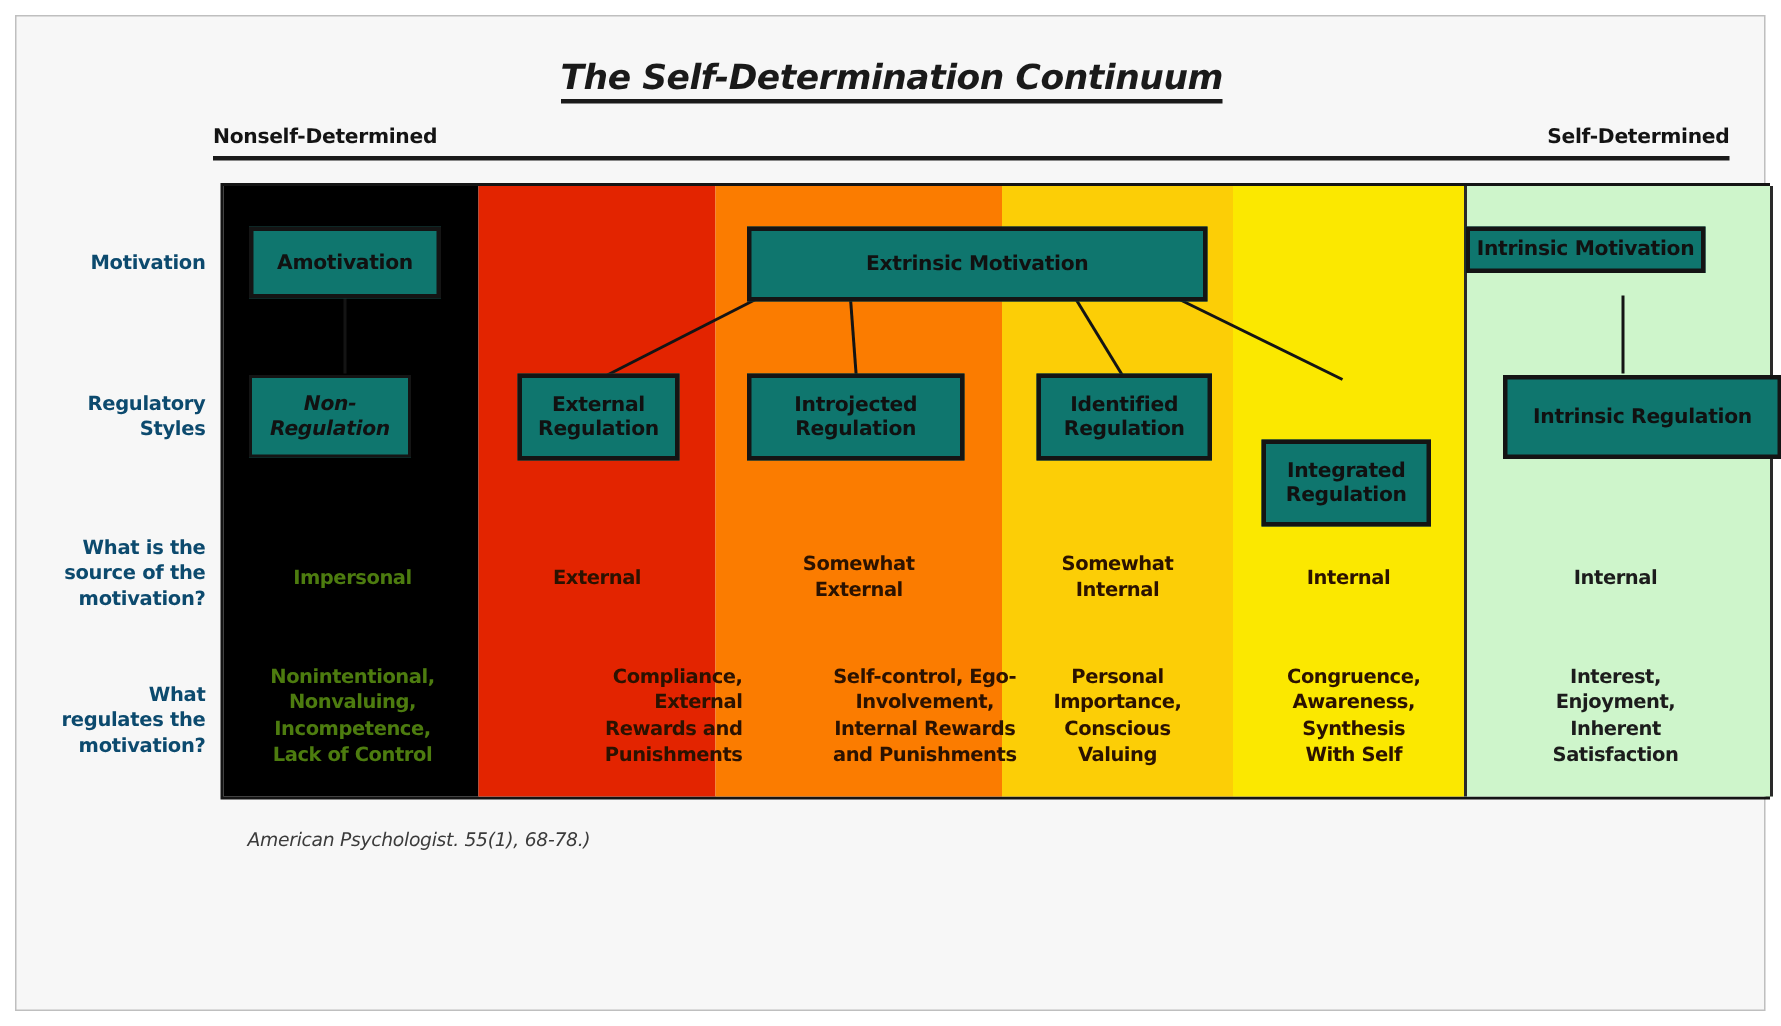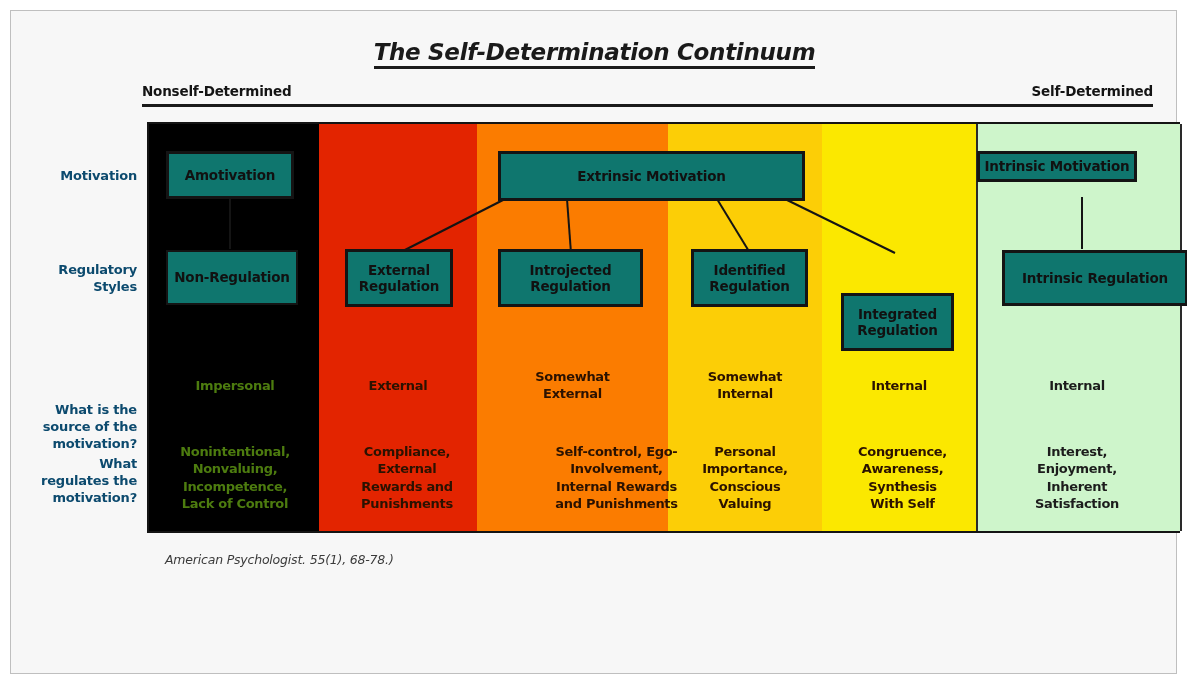--- a/index.html
+++ b/index.html
@@ -160,21 +160,21 @@
   <div id="title">
     <span>The Self-Determination Continuum</span>
   </div>
 
   <div class="end-label" id="end-left">Nonself-Determined</div>
   <div class="end-label" id="end-right">Self-Determined</div>
   <div id="axis-rule"></div>
 
   <div class="row-label" id="rl-motivation" style="top:156px;">Motivation</div>
   <div class="row-label" id="rl-regulatory" style="top:250px;">Regulatory<br>Styles</div>
-  <div class="row-label" id="rl-source" style="top:346px;margin-top:44px;">What is the<br>source of the<br>motivation?</div>
+  <div class="row-label" id="rl-source" style="top:346px;">What is the<br>source of the<br>motivation?</div>
   <div class="row-label" id="rl-regulates" style="top:444px;">What<br>regulates the<br>motivation?</div>
 
   <div id="matrix">
     <div class="band" id="band-0" style="left: 0px; width: 170px; background: rgb(0, 0, 0);"></div>
     <div class="band" id="band-1" style="left: 170px; width: 158px; background: rgb(227, 36, 0);"></div>
     <div class="band" id="band-2" style="left: 328px; width: 191px; background: rgb(251, 124, 0);"></div>
     <div class="band" id="band-3" style="left: 519px; width: 154px; background: rgb(252, 206, 6);"></div>
     <div class="band" id="band-4" style="left: 673px; width: 154px; background: rgb(251, 232, 0);"></div>
     <div class="band divider" id="band-5" style="left: 827px; width: 206px; background: rgb(206, 245, 203); border-left: 2px solid rgb(42, 42, 42);"></div>
   </div>
@@ -193,36 +193,36 @@
       <line x1="638" y1="77" x2="748" y2="131"></line>
 
       <line x1="935" y1="75" x2="935" y2="127"></line>
     </g>
   </svg>
 
   <div class="node" id="node-amotivation" style="left:155px; top:140px; width:128px; height:48px;">Amotivation</div>
   <div class="node" id="node-extrinsic" style="left:487px; top:140px; width:307px; height:50px;">Extrinsic Motivation</div>
   <div class="node" id="node-intrinsic" style="left:966px; top:140px; width:160px; height:31px;">Intrinsic Motivation</div>
 
-  <div class="node thin" id="reg-0" style="left:155px; top:239px; width:132px; height:55px;">Non-Regulation</div>
+  <div class="node thin" id="reg-0" style="left:155px; top:239px; width:108px; height:55px;font-style:italic;">Non-Regulation</div>
   <div class="node" id="reg-1" style="left:334px; top:238px; width:108px; height:58px;">External<br>Regulation</div>
   <div class="node" id="reg-2" style="left:487px; top:238px; width:145px; height:58px;">Introjected<br>Regulation</div>
   <div class="node" id="reg-3" style="left:680px; top:238px; width:117px; height:58px;">Identified<br>Regulation</div>
   <div class="node" id="reg-4" style="left:830px; top:238px; width:113px; height:58px;margin-top:44px;">Integrated<br>Regulation</div>
   <div class="node" id="reg-5" style="left:991px; top:239px; width:186px; height:56px;">Intrinsic Regulation</div>
 
   <div class="cell onblack" id="src-0" style="left:140px; top:366px; width:168px;">Impersonal</div>
   <div class="cell ondark" id="src-1" style="left:308px; top:366px; width:158px;">External</div>
   <div class="cell ondark" id="src-2" style="left:466px; top:357px; width:191px;">Somewhat<br>External</div>
   <div class="cell ondark" id="src-3" style="left:657px; top:357px; width:154px;">Somewhat<br>Internal</div>
   <div class="cell ondark" id="src-4" style="left:811px; top:366px; width:154px;">Internal</div>
   <div class="cell" id="src-5" style="left:965px; top:366px; width:202px;">Internal</div>
 
   <div class="cell onblack" id="reg4-0" style="left:140px; top:432px; width:168px;">Nonintentional,<br>Nonvaluing,<br>Incompetence,<br>Lack of Control</div>
-  <div class="cell ondark" id="reg4-1" style="left:308px; top:432px; width:176px;">Compliance,<br>External<br>Rewards and<br>Punishments</div>
+  <div class="cell ondark" id="reg4-1" style="left:308px; top:432px; width:176px;text-align:right;">Compliance,<br>External<br>Rewards and<br>Punishments</div>
   <div class="cell ondark" id="reg4-2" style="left:466px; top:432px; width:191px;margin-left:44px;">Self-control, Ego-<br>Involvement,<br>Internal Rewards<br>and Punishments</div>
   <div class="cell ondark" id="reg4-3" style="left:657px; top:432px; width:154px;">Personal<br>Importance,<br>Conscious<br>Valuing</div>
   <div class="cell ondark" id="reg4-4" style="left:811px; top:432px; width:161px;">Congruence,<br>Awareness,<br>Synthesis<br>With Self</div>
   <div class="cell" id="reg4-5" style="left:965px; top:432px; width:202px;">Interest,<br>Enjoyment,<br>Inherent<br>Satisfaction</div>
 
   <div id="citation">
     <div>American Psychologist.  55(1), 68-78.)</div>
   </div>
 
 </div>

